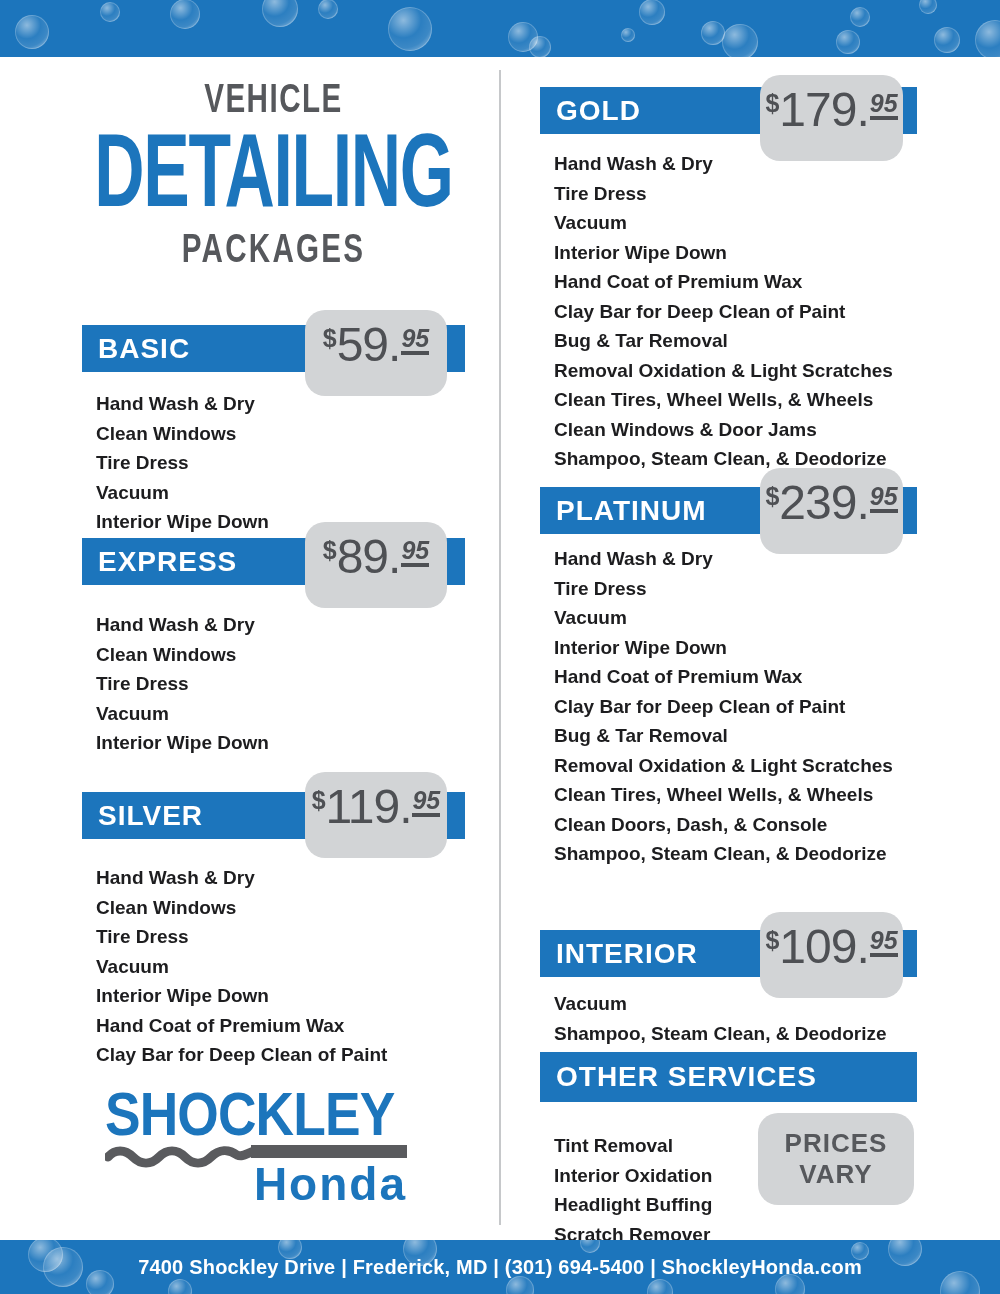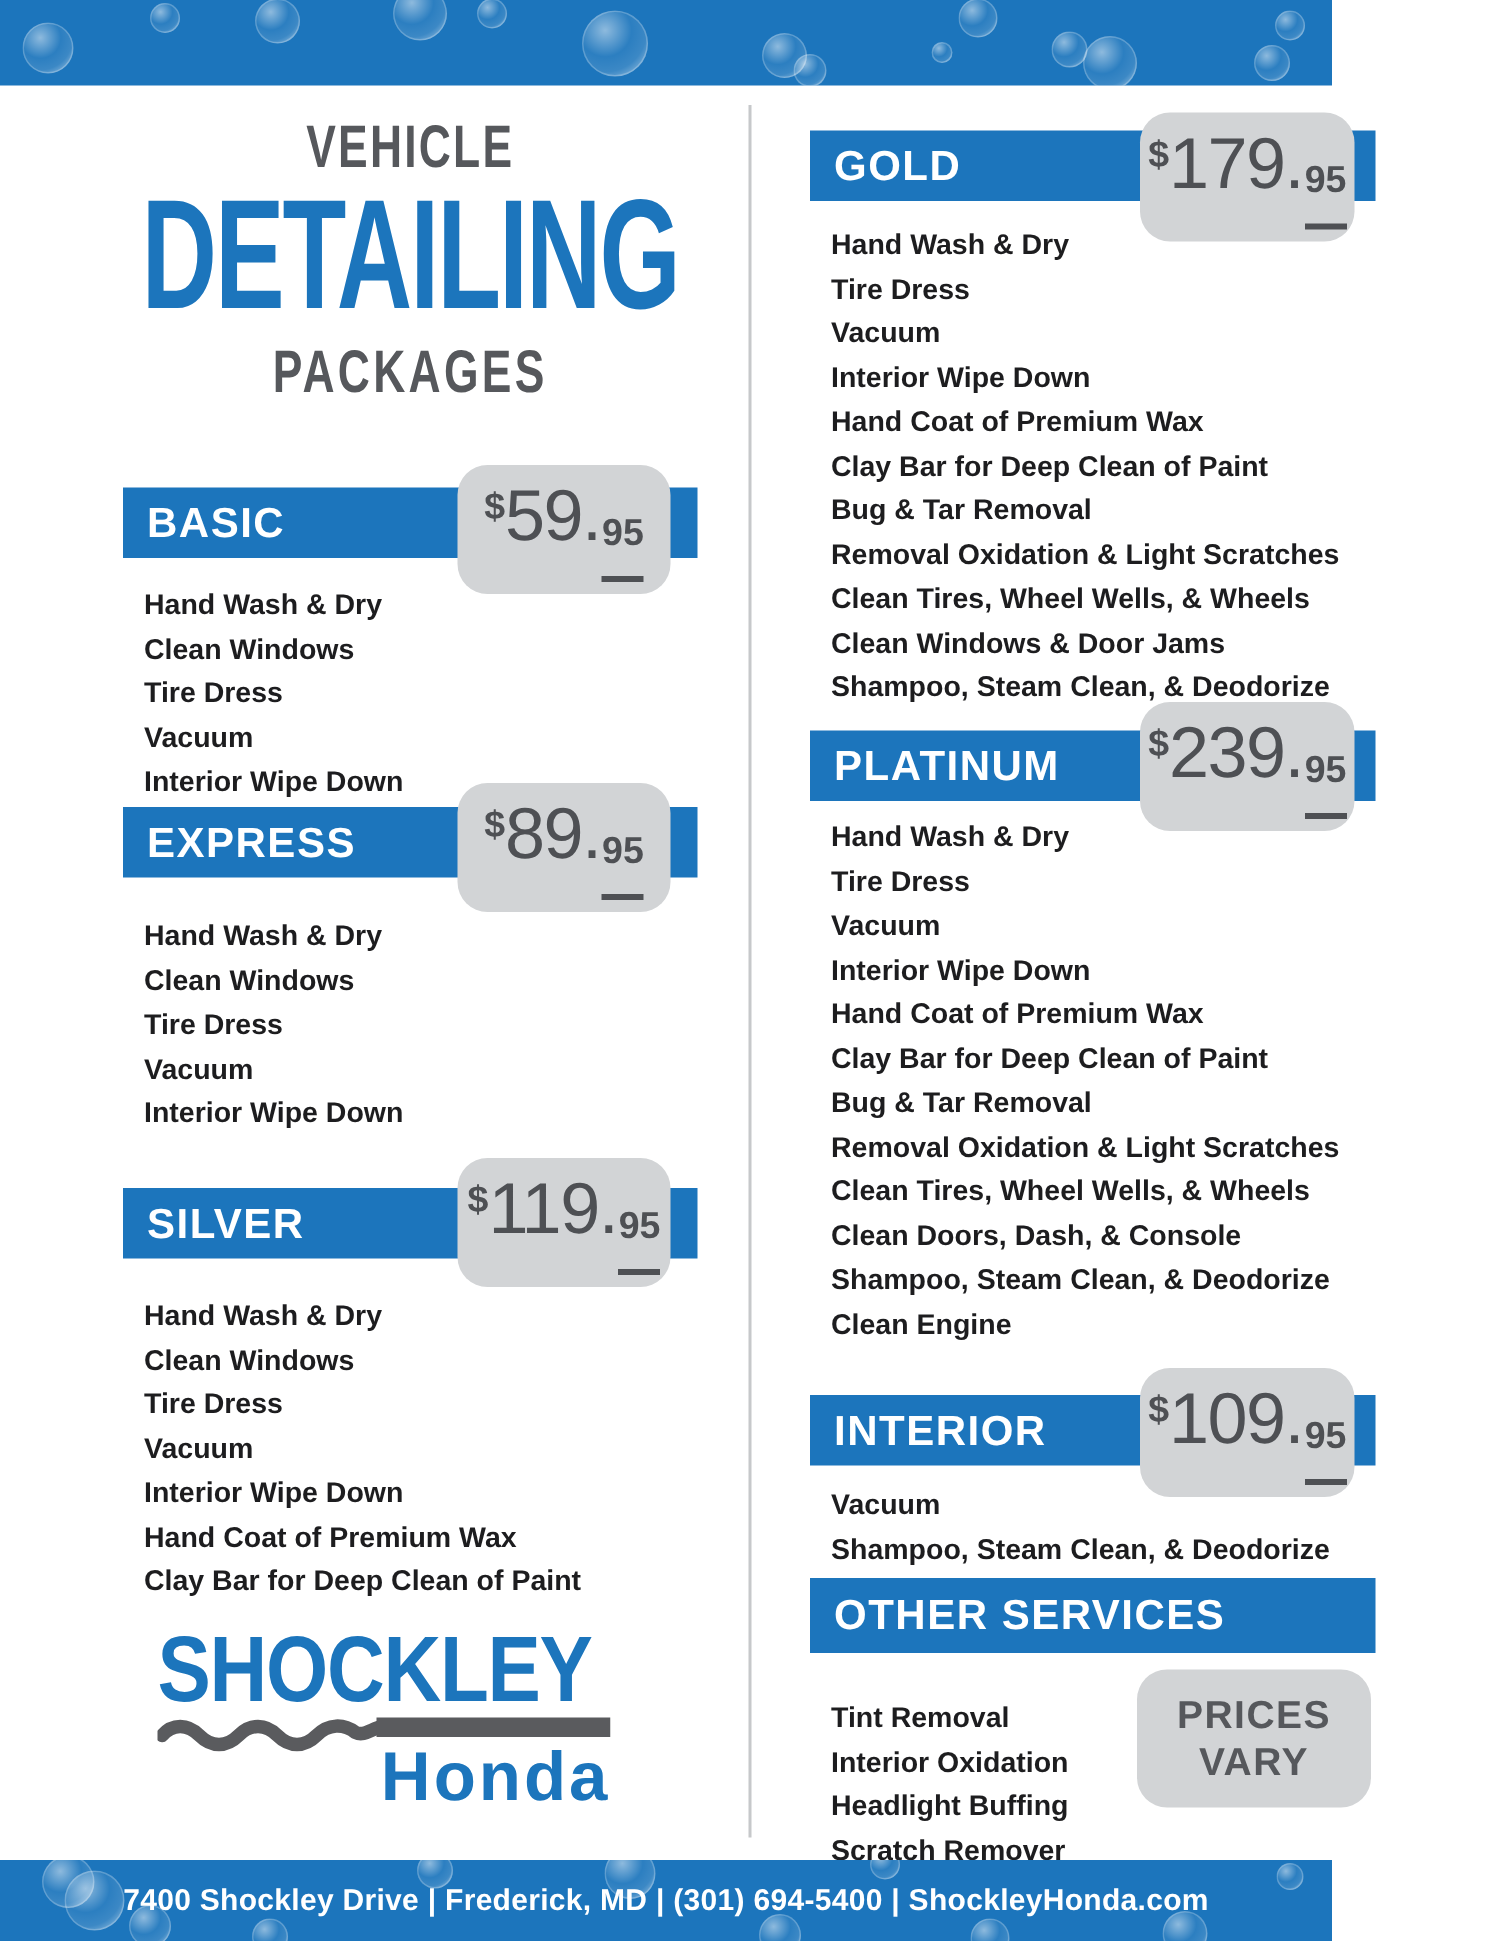--- a/index.html
+++ b/index.html
@@ -2,21 +2,21 @@
 <html><head>
 <meta charset="utf-8">
 <style>
   * { margin:0; padding:0; box-sizing:border-box; }
   html,body { background:#fff; }
   body {
     width:1000px; height:1294px; position:relative; overflow:hidden;
     font-family:"Liberation Sans", sans-serif;
     --blue:#1c75bc; --tag-gray:#d2d4d6; --dark-gray:#56585c; --price-gray:#4e5054; --item-black:#1d1d1f;
   }
-  .band { position:absolute; left:0; width:888px; background:var(--blue); overflow:hidden; }
+  .band { position:absolute; left:0; width:1000px; background:var(--blue); overflow:hidden; }
   .band-top { top:0; height:57px; }
   .band-bottom { top:1240px; height:54px; }
   .bubble { position:absolute; border-radius:50%;
     background: radial-gradient(circle at 35% 30%, rgba(255,255,255,.50), rgba(255,255,255,.07) 42%, rgba(255,255,255,.14) 66%, rgba(255,255,255,.55) 92%, rgba(255,255,255,.18) 100%);
     box-shadow: inset 0 0 0 1px rgba(255,255,255,.22);
   }
   .footer-text { position:absolute; left:0; width:100%; text-align:center; line-height:54px;
     color:#fff; font-size:20px; font-weight:bold; letter-spacing:.2px; }
 
   .title-block { position:absolute; left:82px; top:0; width:383px; text-align:center; }
@@ -34,22 +34,22 @@
   .col-r { left:540px; width:377px; }
   .bar { position:absolute; left:0; top:0; width:100%; height:47px; background:var(--blue); }
   .bar-label { color:#fff; font-weight:bold; font-size:28px; line-height:47px; padding-left:16px;
     letter-spacing:1px; display:block; }
   .tag { position:absolute; width:142px; height:86px; background:var(--tag-gray); border-radius:20px;
     display:flex; justify-content:center; align-items:flex-start; padding-top:13px; color:var(--price-gray); }
   .col-l .tag { left:223px; }
   .col-r .tag { left:220px; width:143px; }
   .cur  { font-size:25px; font-weight:bold; line-height:1; margin-top:3px; }
   .num  { font-size:48px; font-weight:normal; line-height:.92; letter-spacing:-1px; }
-  .cents{ font-size:25px; font-weight:bold; line-height:1; margin-top:20px; margin-left:1px;
-    border-bottom:4px solid var(--price-gray); padding-bottom:16px; }
+  .cents{ font-size:25px; font-weight:bold; line-height:1; margin-top:3px; margin-left:1px;
+    border-bottom:4px solid var(--price-gray); padding-bottom:0;font-style:italic; }
   .items { position:absolute; left:14px; list-style:none; font-weight:bold; font-size:19px;
     color:var(--item-black); line-height:29.5px; white-space:nowrap; }
   .note-box { position:absolute; left:218px; top:61px; width:156px; height:92px; background:var(--tag-gray);
     border-radius:20px; text-align:center; font-size:26px; font-weight:bold; color:var(--dark-gray);
     line-height:31px; padding-top:15px; letter-spacing:1px; }
 
   #sec-gold     { top:87px; }   #sec-gold .tag     { top:-12px; } #sec-gold .items     { top:62px; }
   #sec-basic    { top:325px; }  #sec-basic .tag    { top:-15px; } #sec-basic .items    { top:64px; }
   #sec-platinum { top:487px; }  #sec-platinum .tag { top:-19px; } #sec-platinum .items { top:57px; }
   #sec-express  { top:538px; }  #sec-express .tag  { top:-16px; } #sec-express .items  { top:72px; }
@@ -195,21 +195,20 @@
       <li>Tire Dress</li>
       <li>Vacuum</li>
       <li>Interior Wipe Down</li>
       <li>Hand Coat of Premium Wax</li>
       <li>Clay Bar for Deep Clean of Paint</li>
       <li>Bug &amp; Tar Removal</li>
       <li>Removal Oxidation &amp; Light Scratches</li>
       <li>Clean Tires, Wheel Wells, &amp; Wheels</li>
       <li>Clean Doors, Dash, &amp; Console</li>
       <li>Shampoo, Steam Clean, &amp; Deodorize</li>
-      <li>Clean Engine</li>
     </ul>
 </section>
 
 <section class="pkg col-r" id="sec-interior">
   <div class="bar">
     <span class="bar-label">INTERIOR</span>
   </div>
   <div class="tag">
     <span class="cur">$</span>
     <span class="num">109.</span>

